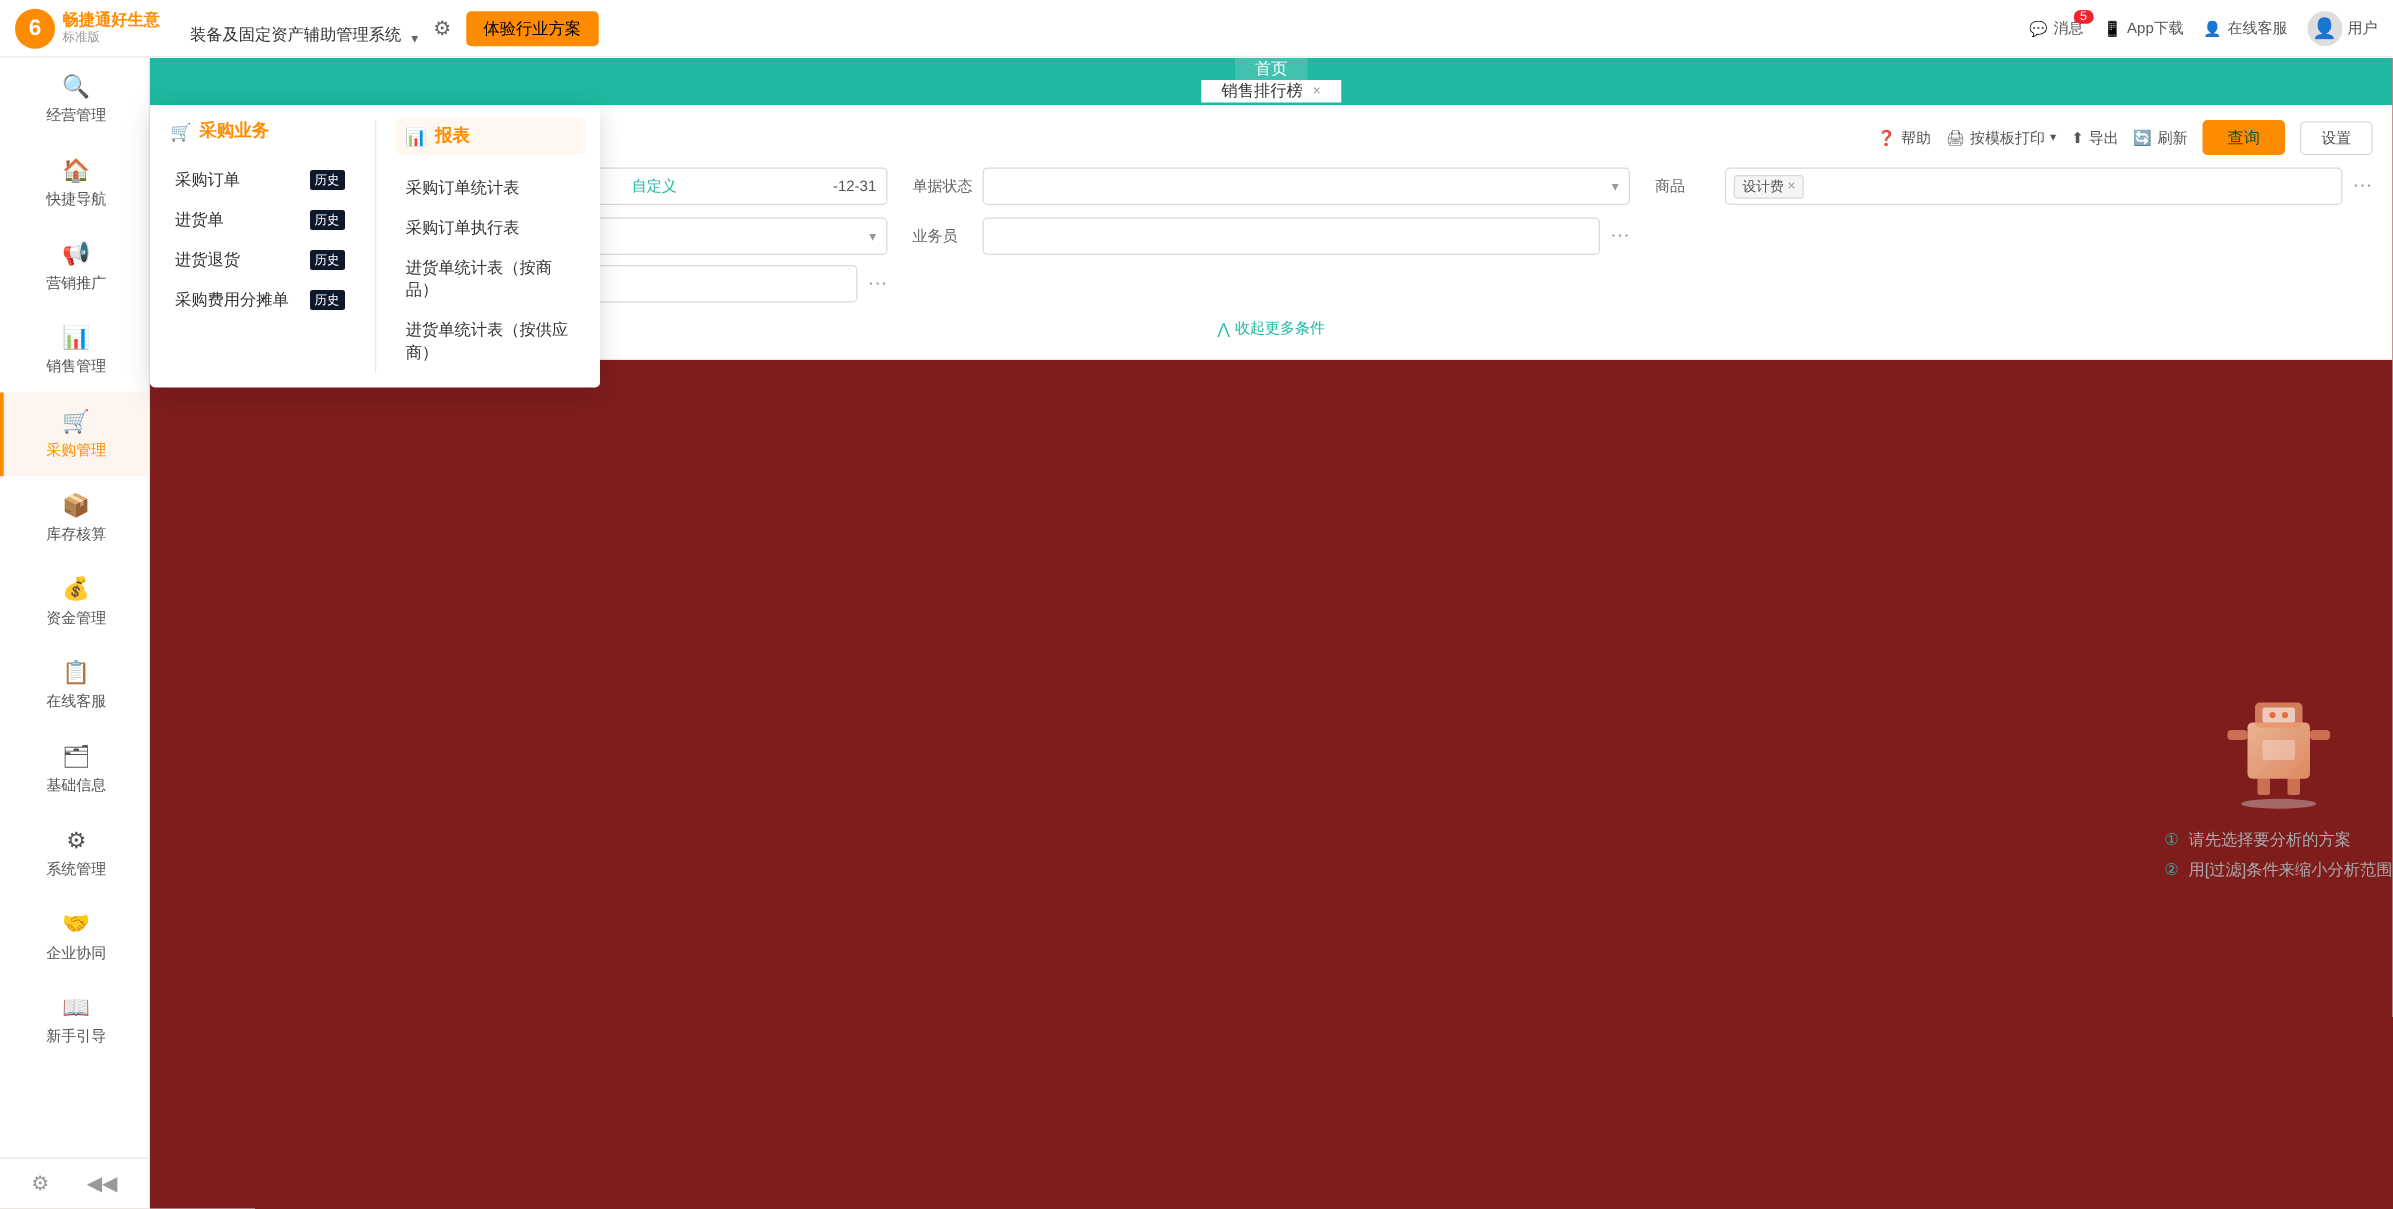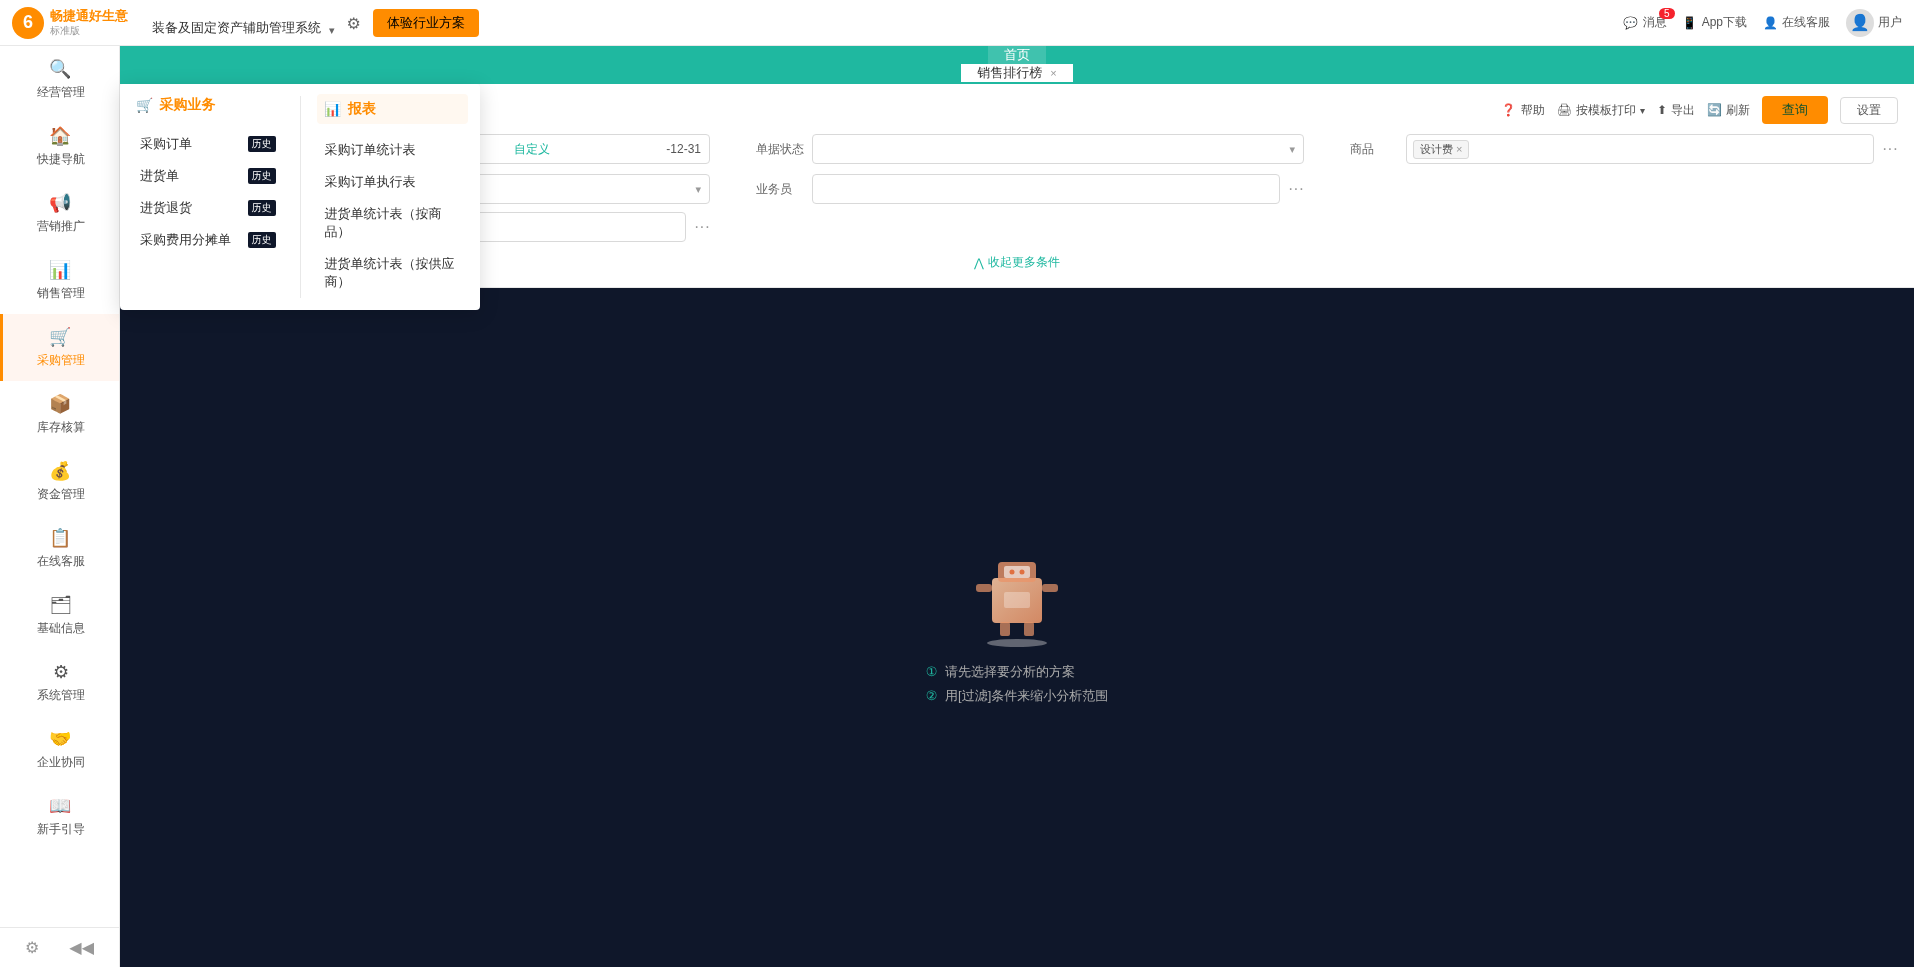--- a/index.html
+++ b/index.html
@@ -252,21 +252,20 @@
     .filter-row {
       display: flex;
       align-items: center;
       gap: 8px;
     }
     .filter-label {
       color: #666;
       font-size: 12px;
       white-space: nowrap;
       min-width: 48px;
-      margin-left: 26px;
     }
     .filter-select {
       flex: 1;
       height: 30px;
       border: 1px solid #d9d9d9;
       border-radius: 4px;
       padding: 0 8px;
       font-size: 12px;
       outline: none;
       background: #fff;
@@ -299,23 +298,23 @@
       font-size: 12px;
       cursor: pointer;
       padding: 4px 0;
     }
 
     
     .main-content {
       flex: 1;
       display: flex;
       flex-direction: column;
-      align-items: center;
+      align-items: flex-end;
       justify-content: center;
-      background: #0f172a;
+      background: #7f1d1d;
     }
     .empty-state {
       display: flex;
       flex-direction: column;
       align-items: center;
       gap: 12px;
     }
     .empty-text {
       color: #aaa;
       font-size: 13px;

